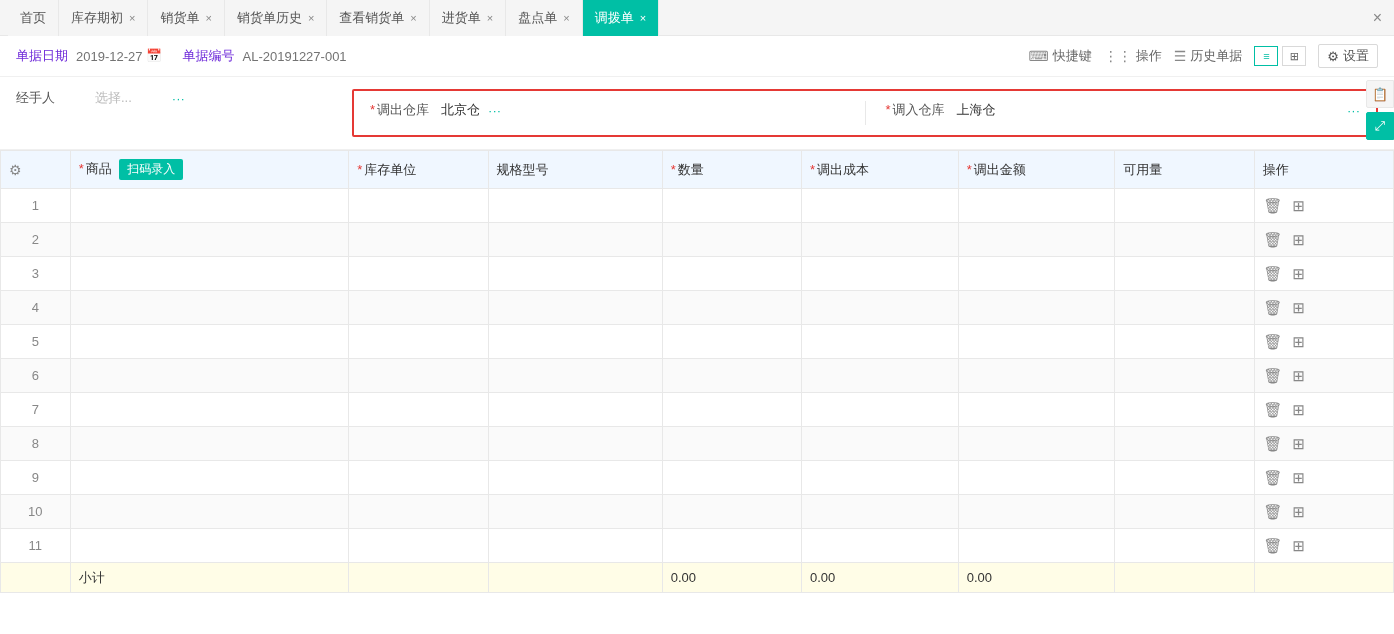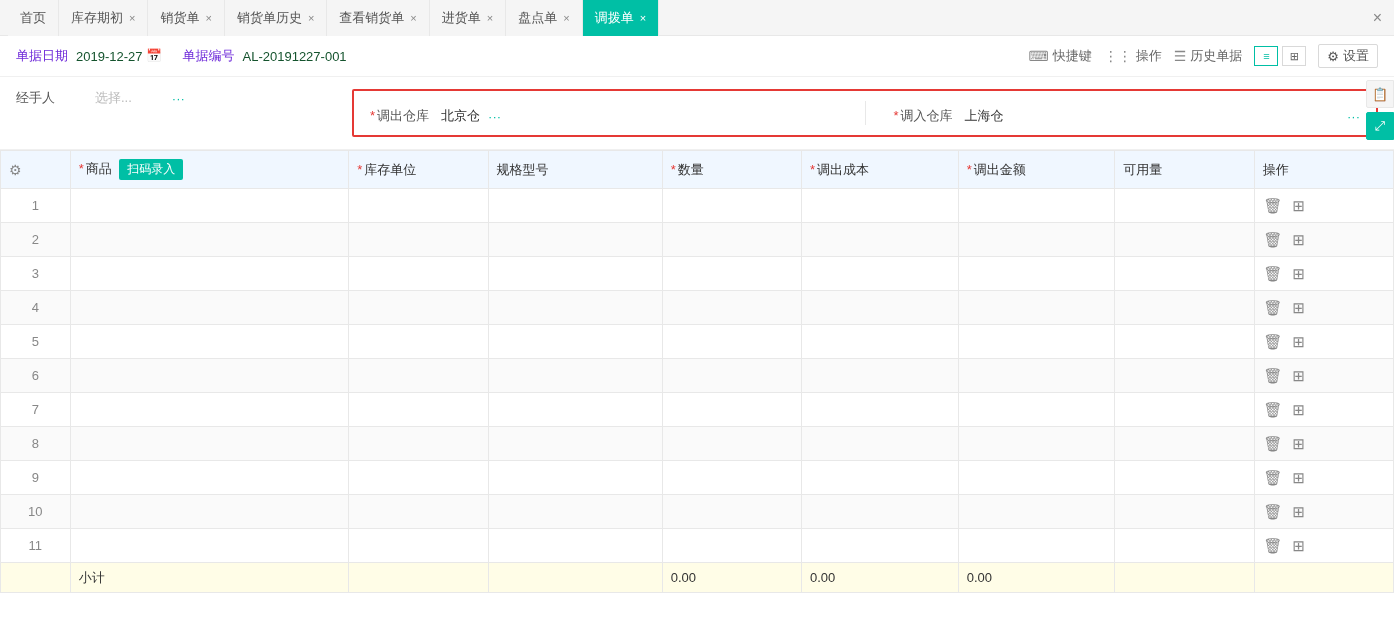--- a/index.html
+++ b/index.html
@@ -57,21 +57,21 @@
       padding: 8px 16px;
       border-bottom: 1px solid #f0f0f0;
       background: #fff;
     }
     .toolbar-label {
       color: #6d28d9;
       font-size: 13px;
       margin-right: 8px;
     }
     .toolbar-value {
-      color: #14532d;
+      color: #737373;
       font-size: 13px;
       font-weight: 500;
     }
     .toolbar-separator {
       width: 20px;
     }
     .calendar-icon {
       display: inline-block;
       width: 16px;
       height: 16px;
@@ -142,22 +142,22 @@
     .form-left {
       flex: 0 0 auto;
       width: 320px;
     }
     .form-right {
       flex: 1;
       border: 2px solid #e53935;
       border-radius: 2px;
       padding: 10px 16px;
       display: flex;
-      align-items: flex-end;
-      gap: 8px;
+      align-items: flex-start;
+      gap: 0;
       position: relative;
     }
     .form-field {
       display: flex;
       align-items: center;
       margin-bottom: 10px;
     }
     .form-field:last-child {
       margin-bottom: 0;
     }

